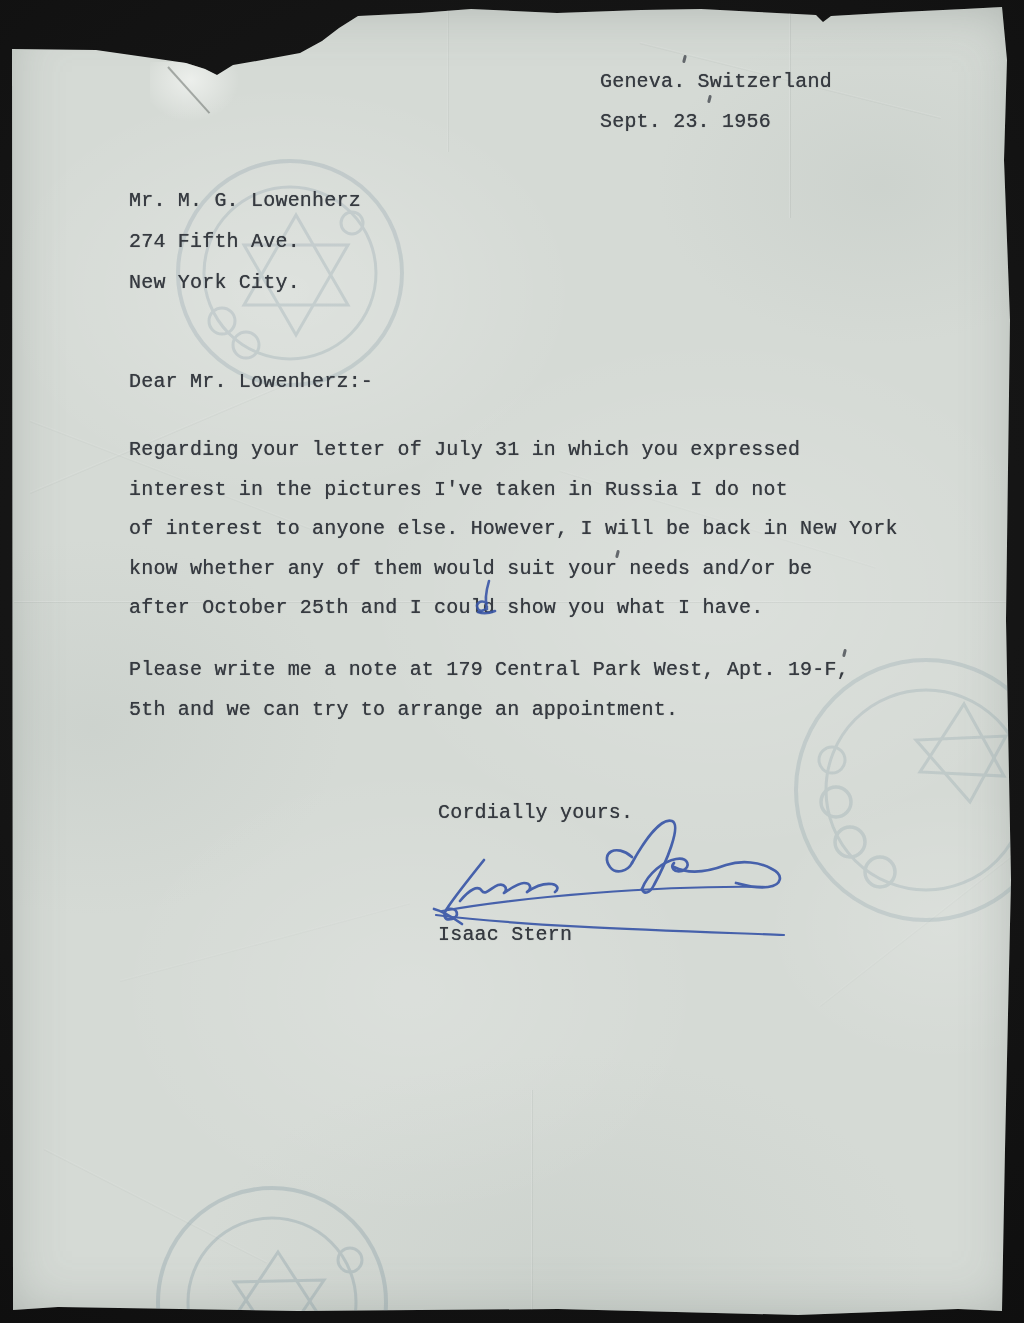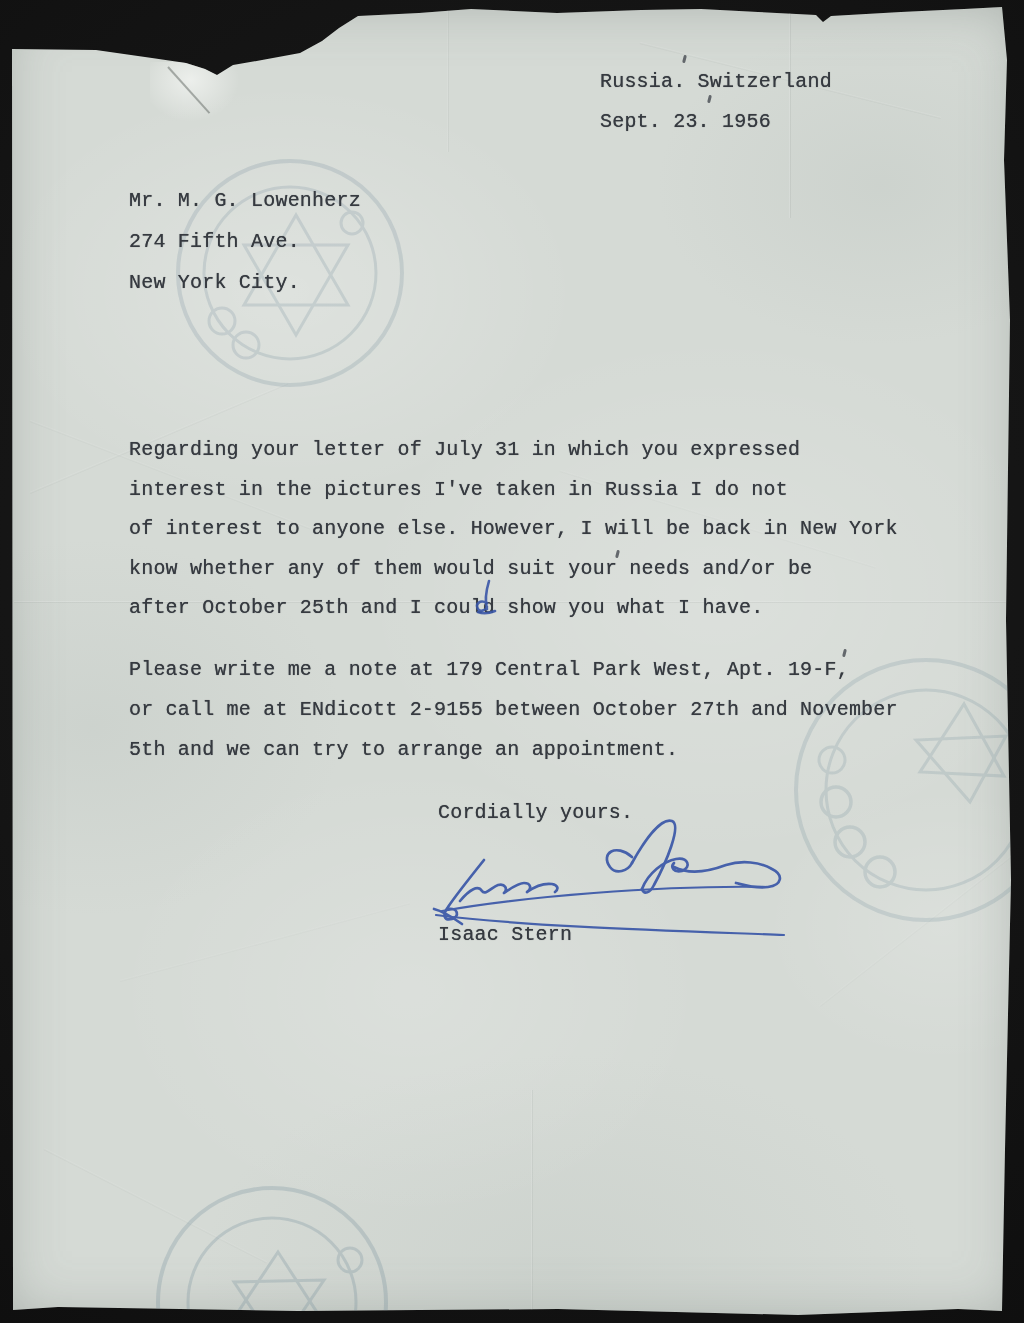--- a/index.html
+++ b/index.html
@@ -103,42 +103,44 @@
     <g fill="none" stroke="#527488">
       <circle cx="122" cy="122" r="114" stroke-width="4"></circle>
       <circle cx="122" cy="122" r="84" stroke-width="3"></circle>
       <polygon points="128,72 172,140 84,138" stroke-width="3"></polygon>
       <polygon points="128,168 84,102 174,100" stroke-width="3"></polygon>
       <circle cx="200" cy="80" r="12" stroke-width="3"></circle>
     </g>
   </svg>
 
   <div class="block lh40" style="left:600px;top:62px">
-    <div class="tline">Russia. Switzerland</div>
+    <div class="tline">Geneva. Switzerland</div>
     <div class="tline">Sept. 23. 1956</div>
   </div>
 
   <div class="block lh41" style="left:129px;top:180px">
     <div class="tline">Mr. M. G. Lowenherz</div>
     <div class="tline">274 Fifth Ave.</div>
     <div class="tline">New York City.</div>
   </div>
 
+  <div class="block lh40" style="left:129px;top:362px">
+    <div class="tline">Dear Mr. Lowenherz:-</div>
+  </div>
 
   <div class="block lh395" style="left:129px;top:430px">
     <div class="tline">Regarding your letter of July 31 in which you expressed</div>
     <div class="tline">interest in the pictures I've taken in Russia I do not</div>
     <div class="tline">of interest to anyone else. However, I will be back in New York</div>
     <div class="tline">know whether any of them would suit your needs and/or be</div>
     <div class="tline">after October 25th and I could show you what I have.</div>
   </div>
 
   <div class="block lh40" style="left:129px;top:650px">
     <div class="tline">Please write me a note at 179 Central Park West, Apt. 19-F,</div>
-    <div class="tline">or call me at ENdicott 2-9155 between October 27th and November</div>
     <div class="tline">5th and we can try to arrange an appointment.</div>
   </div>
 
   <div class="block lh40" style="left:438px;top:793px">
     <div class="tline">Cordially yours.</div>
   </div>
 
   <div class="block lh40" style="left:438px;top:915px">
     <div class="tline">Isaac Stern</div>
   </div>

